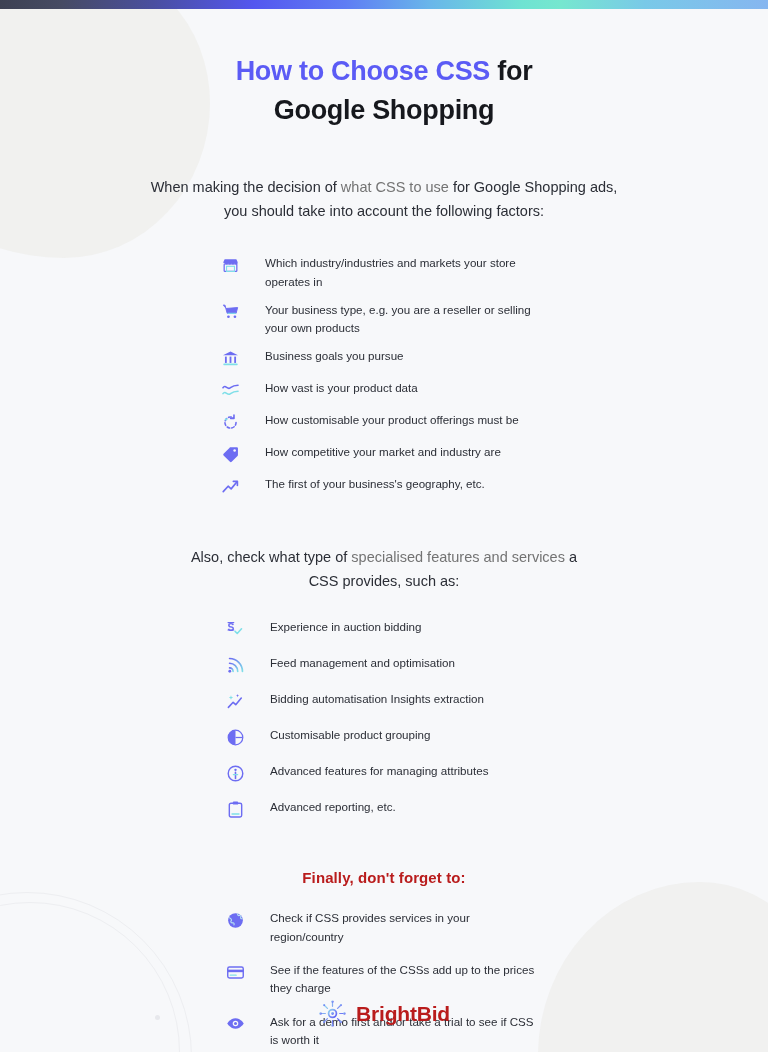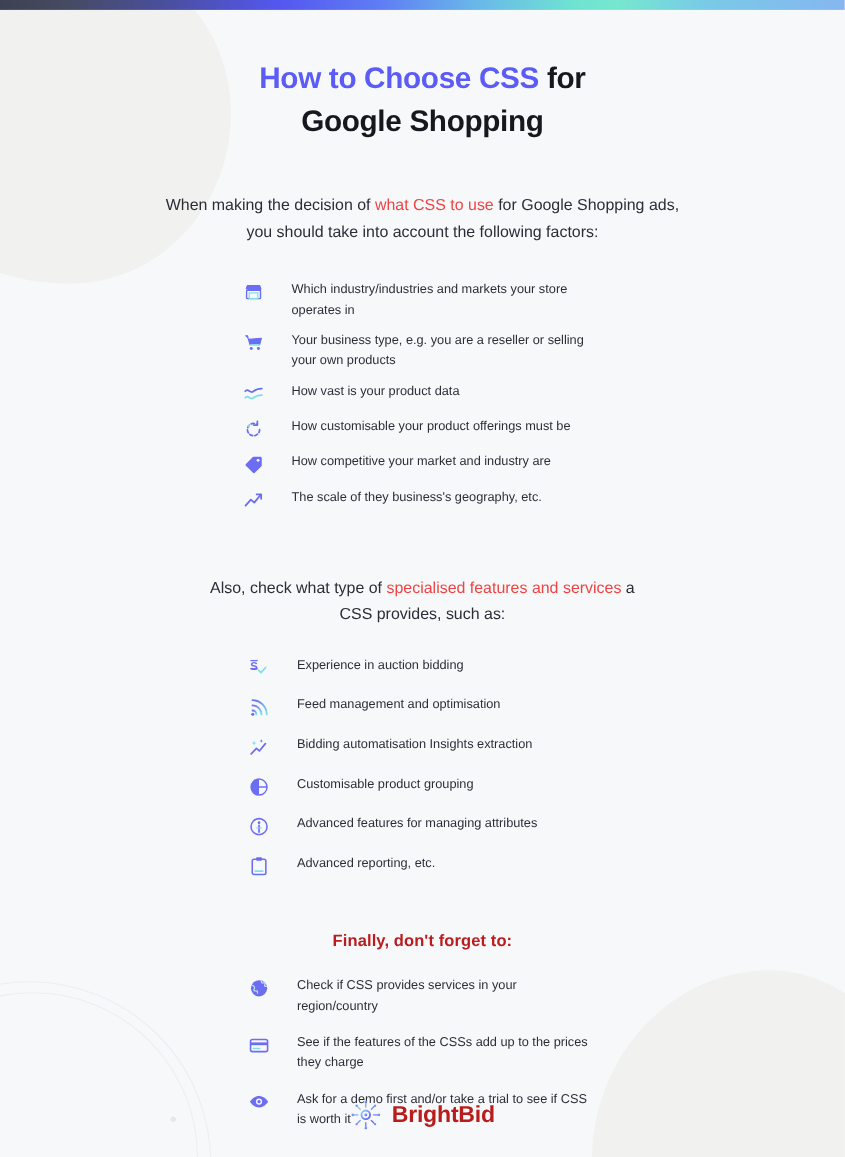--- a/index.html
+++ b/index.html
@@ -63,23 +63,23 @@
   .title .accent{ color:#5b5bf5; }
 
   
   .lead{
     text-align:center;
     font-size:14.5px;
     line-height:1.62;
     color:#2b2e36;
     margin:0 auto;
   }
-  .lead .accent{ color:#ef4444; }
+  .lead .accent{ color:#737373; }
   .lead-1{ width:520px; margin-top:47px; }
-  .lead-2{ width:430px; margin-top:10px; }
+  .lead-2{ width:430px; margin-top:0; }
 
   .section-heading{
     text-align:center;
     font-size:15px;
     font-weight:700;
     color:#b91c1c;
     letter-spacing:.1px;
   }
 
   
@@ -164,20 +164,32 @@
         <svg viewBox="0 0 24 24" fill="none">
           <path d="M2.5 4h2.6l1 4.2M6.1 8.2 21 7l-1.9 7.3H7.8L6.1 8.2z" fill="#6d6df2" stroke="#6d6df2" stroke-width="1.2" stroke-linejoin="round"></path>
           <path d="M8.3 14.3h10.6" stroke="#7fdfe8" stroke-width="1.4"></path>
           <circle cx="9.4" cy="18.6" r="1.7" fill="#6d6df2"></circle>
           <circle cx="17.6" cy="18.6" r="1.7" fill="#6d6df2"></circle>
         </svg>
       </span>
       <span class="txt">Your business type, e.g. you are a reseller or selling your own products</span>
     </div>
 
+    <div class="list-item">
+      <span class="ico">
+        <svg viewBox="0 0 24 24" fill="none">
+          <path d="M12 3 21.5 8H2.5L12 3z" fill="#6d6df2"></path>
+          <rect x="5" y="9.6" width="2.3" height="8" fill="#6d6df2"></rect>
+          <rect x="10.85" y="9.6" width="2.3" height="8" fill="#6d6df2"></rect>
+          <rect x="16.7" y="9.6" width="2.3" height="8" fill="#6d6df2"></rect>
+          <rect x="3" y="18.4" width="18" height="2.2" rx="0.6" fill="#7fdfe8"></rect>
+        </svg>
+      </span>
+      <span class="txt">Business goals you pursue</span>
+    </div>
 
     <div class="list-item">
       <span class="ico">
         <svg viewBox="0 0 24 24" fill="none">
           <path d="M2.5 8.5c3-4.5 5.5 3 9 .3 2.6-2 4-3.4 10-3.4" stroke="#6d6df2" stroke-width="2" stroke-linecap="round"></path>
           <path d="M2.5 16c3-4.5 5.5 3 9 .3 2.6-2 4-3.4 10-3.4" stroke="#7fdfe8" stroke-width="2" stroke-linecap="round"></path>
         </svg>
       </span>
       <span class="txt">How vast is your product data</span>
     </div>
@@ -203,21 +215,21 @@
       <span class="txt">How competitive your market and industry are</span>
     </div>
 
     <div class="list-item">
       <span class="ico">
         <svg viewBox="0 0 24 24" fill="none">
           <path d="M2.8 18.5 9 11.6l3.8 3.4 7.4-9" stroke="#6d6df2" stroke-width="2.1" stroke-linecap="round" stroke-linejoin="round"></path>
           <path d="M15.6 5.6h5.1v5.1" stroke="#6d6df2" stroke-width="2.1" stroke-linecap="round" stroke-linejoin="round"></path>
         </svg>
       </span>
-      <span class="txt">The scale of they business's geography, etc.</span>
+      <span class="txt">The first of your business's geography, etc.</span>
     </div>
   </div>
 
   <div class="gap-a"></div>
 
   <div class="lead lead-2">
     <span>Also, check what type of </span><span class="accent">specialised features and services</span><span> a</span><br>
     <span>CSS provides, such as:</span>
   </div>
 

